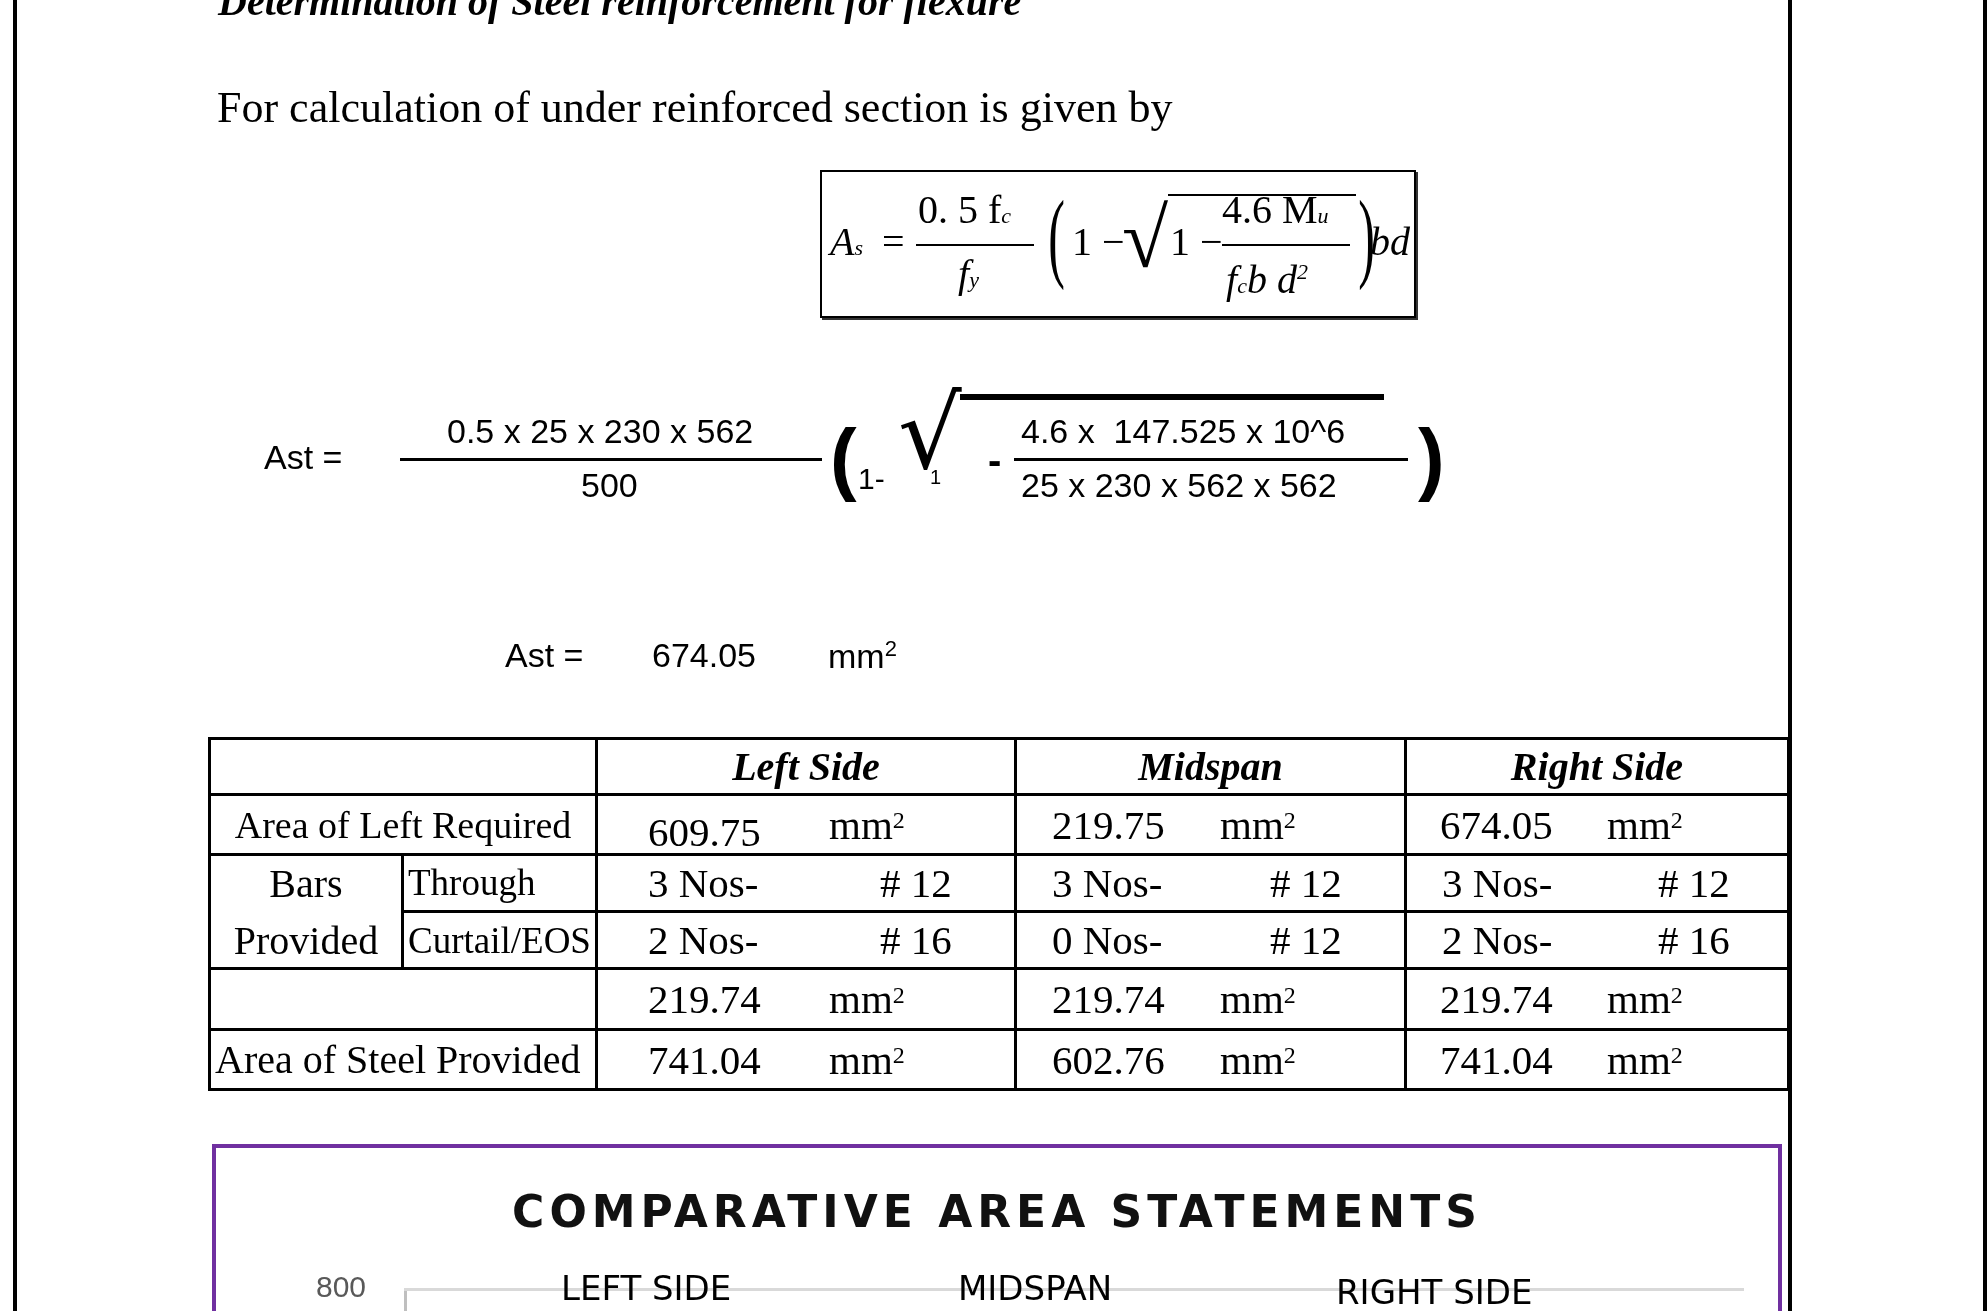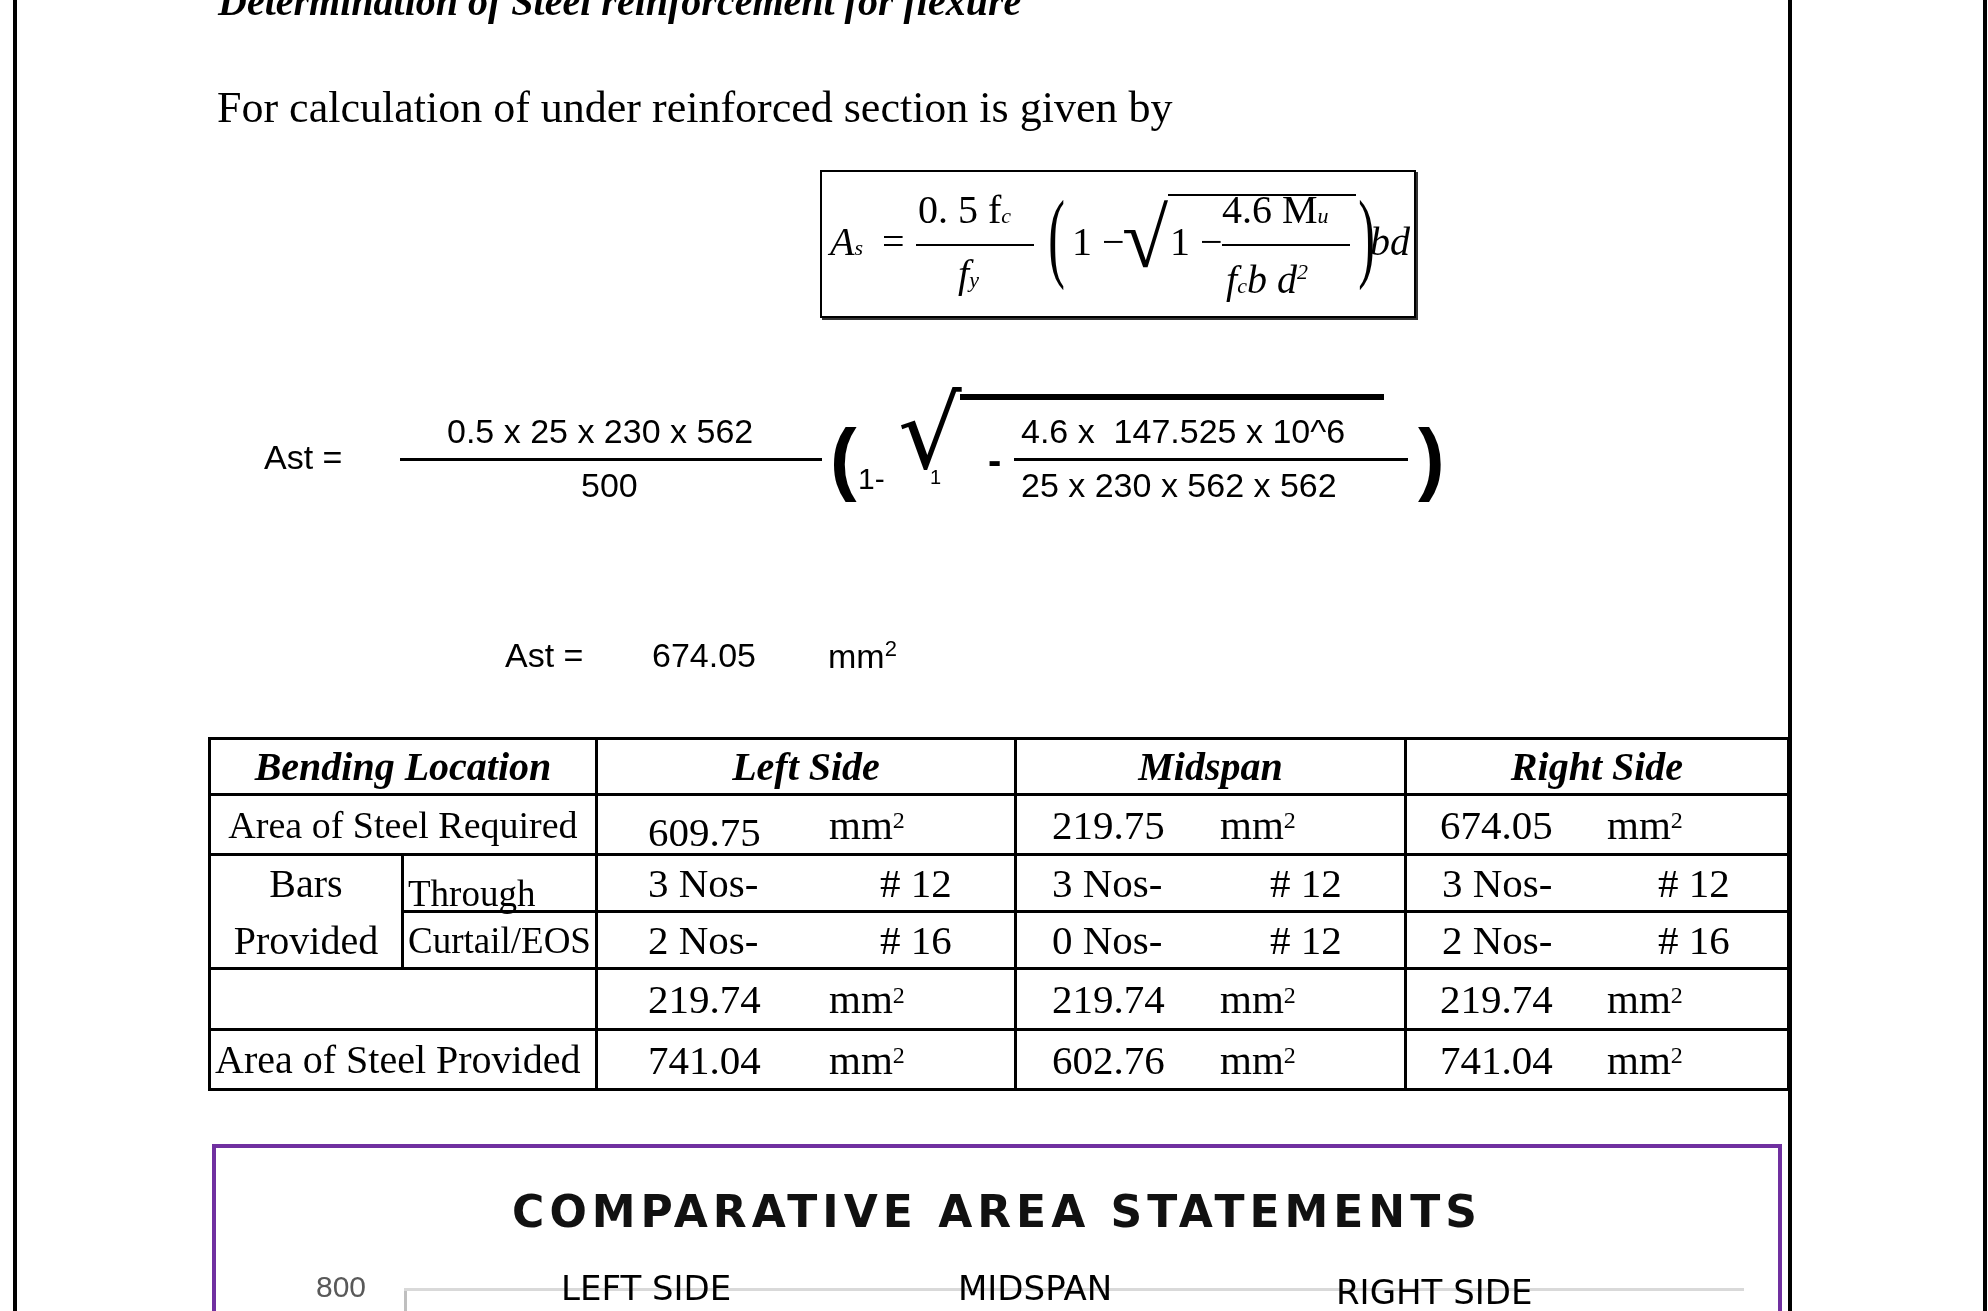--- a/index.html
+++ b/index.html
@@ -91,26 +91,25 @@
   <div class="hl" style="top:291px;width:1582px;"></div>
   <div class="hl" style="top:351px;width:1582px;"></div>
 
   <div class="vl" style="left:0;top:0;height:353px;"></div>
   <div class="vl" style="left:193px;top:116px;height:114px;"></div>
   <div class="vl" style="left:387px;top:0;height:353px;"></div>
   <div class="vl" style="left:806px;top:0;height:353px;"></div>
   <div class="vl" style="left:1196px;top:0;height:353px;"></div>
   <div class="vl" style="left:1579px;top:0;height:353px;"></div>
 
-  <div class="cell hcell" style="left:3px;top:3px;width:384px;height:53px;">Bending Location</div>
   <div class="cell hcell" style="left:390px;top:3px;width:416px;height:53px;">Left Side</div>
   <div class="cell hcell" style="left:809px;top:3px;width:387px;height:53px;">Midspan</div>
   <div class="cell hcell" style="left:1199px;top:3px;width:380px;height:53px;">Right Side</div>
 
-  <div class="cell" style="left:3px;top:59px;width:384px;height:57px;justify-content:center;font-size:38px;">Area of Steel Required</div>
+  <div class="cell" style="left:3px;top:59px;width:384px;height:57px;justify-content:center;font-size:38px;">Area of Left Required</div>
   <div class="cell" style="left:440px;top:59px;height:71px;">
       <span>609.75</span>
     </div>
   <div class="cell mm" style="left:621px;top:59px;height:57px;">
       <span>mm</span>
       <sup>2</sup>
     </div>
   <div class="cell" style="left:844px;top:59px;height:57px;justify-content:flex-end;">
       <span>219.75</span>
     </div>
@@ -122,21 +121,21 @@
       <span>674.05</span>
     </div>
   <div class="cell mm" style="left:1399px;top:59px;height:57px;">
       <span>mm</span>
       <sup>2</sup>
     </div>
 
   <div class="cell" style="left:3px;top:119px;width:190px;height:54px;justify-content:center;font-size:40px;">Bars</div>
   <div class="cell" style="left:3px;top:176px;width:190px;height:54px;justify-content:center;font-size:40px;">Provided</div>
 
-  <div class="cell" style="left:200px;top:130px;height:52px;font-size:37px;">Through</div>
+  <div class="cell" style="left:200px;top:119px;height:52px;font-size:37px;">Through</div>
   <div class="cell" style="left:440px;top:119px;height:54px;">3 Nos-</div>
   <div class="cell" style="left:672px;top:119px;height:54px;"># 12</div>
   <div class="cell" style="left:844px;top:119px;height:54px;">3 Nos-</div>
   <div class="cell" style="left:1062px;top:119px;height:54px;"># 12</div>
   <div class="cell" style="left:1234px;top:119px;height:54px;">3 Nos-</div>
   <div class="cell" style="left:1450px;top:119px;height:54px;"># 12</div>
 
   <div class="cell" style="left:200px;top:176px;height:54px;font-size:37px;">Curtail/EOS</div>
   <div class="cell" style="left:440px;top:176px;height:54px;">2 Nos-</div>
   <div class="cell" style="left:672px;top:176px;height:54px;"># 16</div>

